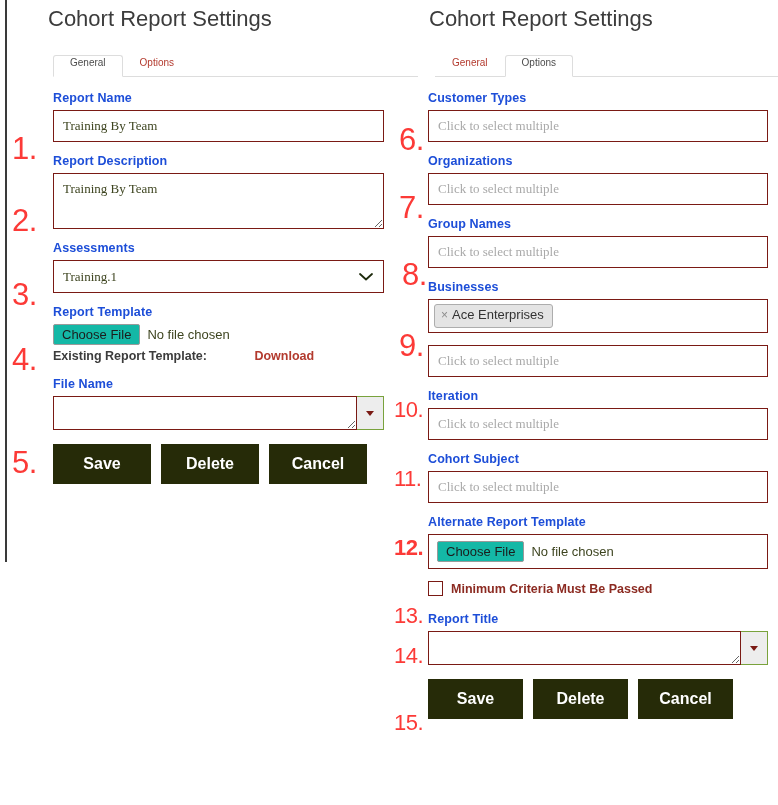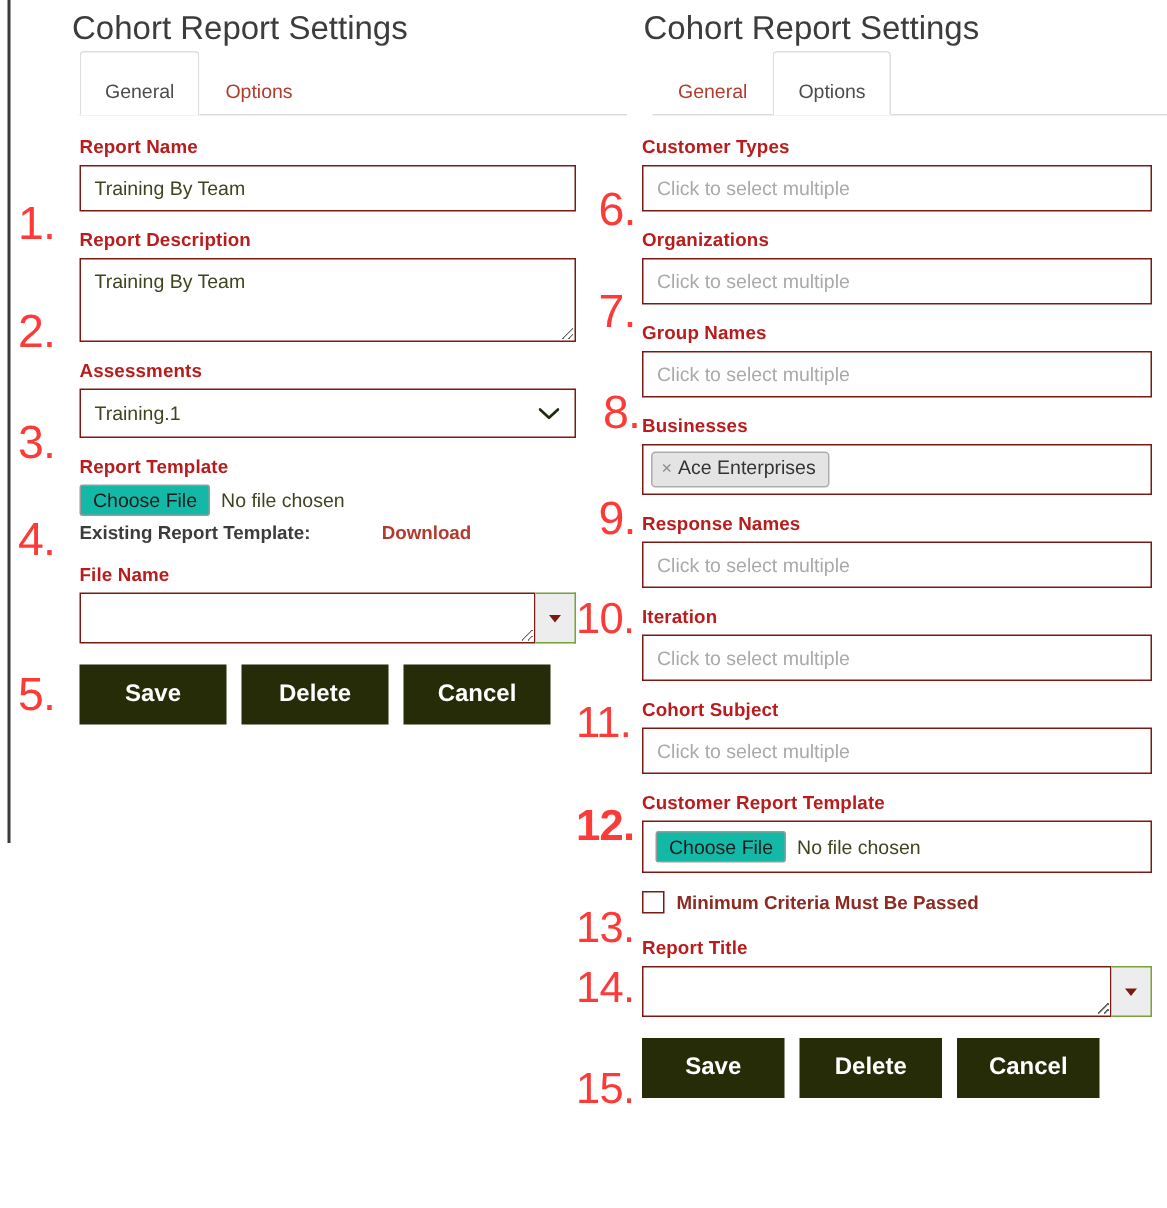--- a/index.html
+++ b/index.html
@@ -38,22 +38,22 @@
   .tabs {
     display: flex;
     align-items: flex-end;
     border-bottom: 1px solid #ddd;
     height: 34px;
     margin-top: 13px;
   }
   #panel-left .tabs  { margin-left: 46px; }
   #panel-right .tabs { margin-left: 17px; }
   .tab {
-    font-size: 13px;
-    padding: 18px 16px 7px 16px;
+    font-size: 10px;
+    padding: 1px 16px 7px 16px;
     line-height: 1.2;
     cursor: pointer;
     position: relative;
     top: 1px;
     border: 1px solid transparent;
     border-radius: 3px 3px 0 0;
     color: #b33a2e;
     background: transparent;
     white-space: nowrap;
   }
@@ -66,31 +66,31 @@
 
   
   .form { position: relative; }
   #panel-left  .form { padding: 14px 46px 0 46px; }
   #panel-right .form { padding: 14px 10px 0 10px; }
 
   .field { margin-bottom: 12px; }
   .field-label {
     font-size: 12.5px;
     font-weight: bold;
-    color: #b91c1c;
+    color: #1d4ed8;
     display: block;
     margin-bottom: 5px;
     letter-spacing: .1px;
   }
 
   .ctrl {
     width: 100%;
     border: 1px solid #7a1a14;
     background: #ffffff;
-    font-family: Liberation Sans, sans-serif;
+    font-family: Liberation Serif, serif;
     font-size: 13px;
     color: #3d441f;
     padding: 7px 9px;
     display: block;
     outline: none;
   }
   .ctrl::placeholder { color: #a9a9a9; }
 
   textarea.ctrl { resize: vertical; overflow: hidden; }
 
@@ -218,21 +218,21 @@
     position: absolute;
     color: #fc3a37;
     font-family: "Liberation Sans", sans-serif;
     font-size: 31px;
     font-weight: 400;
     line-height: 1;
     white-space: nowrap;
     letter-spacing: -.5px;
     z-index: 5;
   }
-  .marker.sm { font-size: 29px; }
+  .marker.sm { font-size: 22px; padding-left: 10px; }
 </style>
 </head>
 <body>
 
 <div id="root">
 
   <div class="panel" id="panel-left">
     <div class="panel-inner">
       <h1 class="page-title">Cohort Report Settings</h1>
 
@@ -330,36 +330,35 @@
           <label class="field-label">Businesses</label>
           <div class="tagbox">
             <span class="chip">
               <span class="x">×</span>
               <span>Ace Enterprises</span>
             </span>
           </div>
         </div>
 
         <div class="field">
-          <label class="field-label">Response Names</label>
           <input class="ctrl" type="text" placeholder="Click to select multiple" style="">
         </div>
 
         <div class="field">
           <label class="field-label">Iteration</label>
           <input class="ctrl" type="text" placeholder="Click to select multiple" style="">
         </div>
 
         <div class="field">
           <label class="field-label">Cohort Subject</label>
           <input class="ctrl" type="text" placeholder="Click to select multiple" style="">
         </div>
 
         <div class="field">
-          <label class="field-label">Customer Report Template</label>
+          <label class="field-label">Alternate Report Template</label>
           <div class="filebox">
             <button class="choose-file-btn">Choose File</button>
             <span class="file-status">No file chosen</span>
           </div>
         </div>
 
         <div class="checkrow">
           <span class="cbox"></span>
           <span class="check-label">Minimum Criteria Must Be Passed</span>
         </div>

